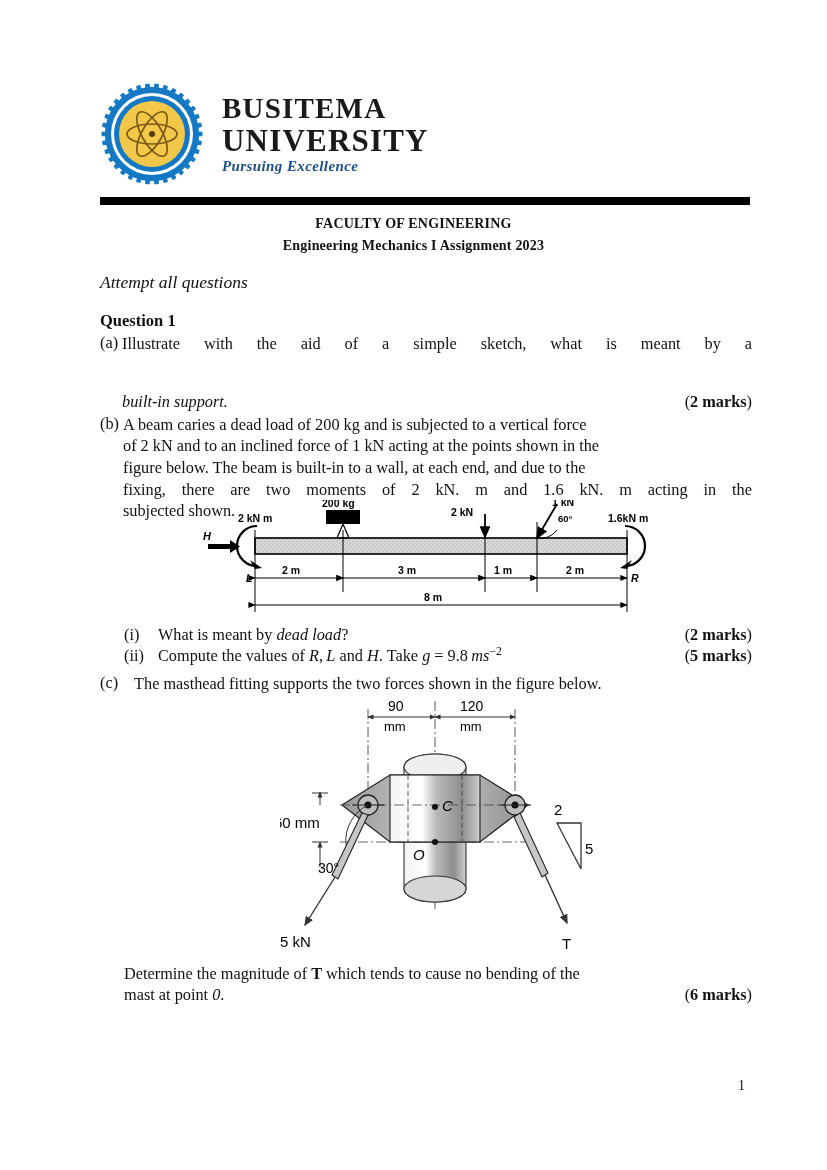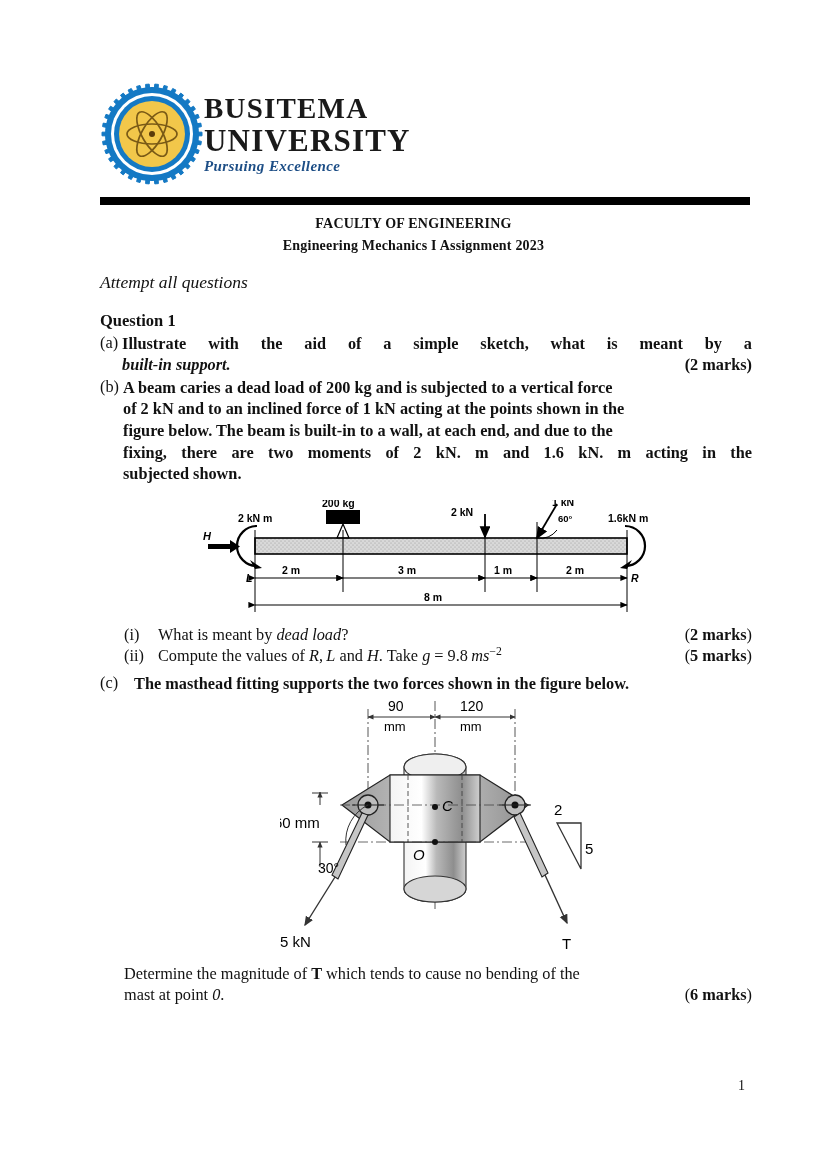--- a/index.html
+++ b/index.html
@@ -10,21 +10,21 @@
     font-family: "Liberation Serif", "DejaVu Serif", serif;
     color: #111;
     position: relative;
     overflow: hidden;
   }
   .page { position:relative; width:827px; height:1170px; padding:0; }
 
   
   .letterhead {
     position:absolute; left:100px; top:82px;
-    display:flex; align-items:center; 
+    display:flex; align-items:center; gap:18px;
   }
   .logo-wrap { width:104px; height:104px; position:relative; }
   .uni-name { line-height:1.0; }
   .uni-name .l1, .uni-name .l2 {
     font-family: "Liberation Serif", "DejaVu Serif", serif;
     font-weight: bold;
     letter-spacing: 1.2px;
     color:#1a1a1a;
     font-size: 30px;
   }
@@ -57,26 +57,26 @@
   
   .qtitle {
     position:absolute; left:100px; top:311px;
     font-weight:bold; font-size:16.5px;
   }
 
   .body { position:absolute; left:100px; top:333px; width:652px; font-size:16.3px; }
 
   .item { display:flex; align-items:flex-start; }
   .item .mark { flex:0 0 auto; white-space:nowrap; }
-  .item .txt  { flex:1 1 auto;font-weight:bold; }
+  .item .txt  { flex:1 1 auto; }
 
   .just { text-align:justify; text-align-last:justify; line-height:1.33; }
   .nojust { text-align:justify; line-height:1.33; }
   .lastline { display:flex; justify-content:space-between; align-items:baseline; }
-  .it { font-style:italic; }
+  .it { font-style:italic;margin-top:37px; }
 
   .sub { position:absolute; left:124px; width:628px; font-size:16.3px; }
   .sub .row { display:flex; align-items:baseline; }
   .sub .rn { flex:0 0 34px; }
   .sub .rt { flex:1 1 auto; }
   .sub .rm { flex:0 0 auto; white-space:nowrap; }
 
   
   .fig1 { position:absolute; left:200px; top:500px; width:480px; height:118px; }
   .fig2 { position:absolute; left:280px; top:697px; width:340px; height:262px; }

